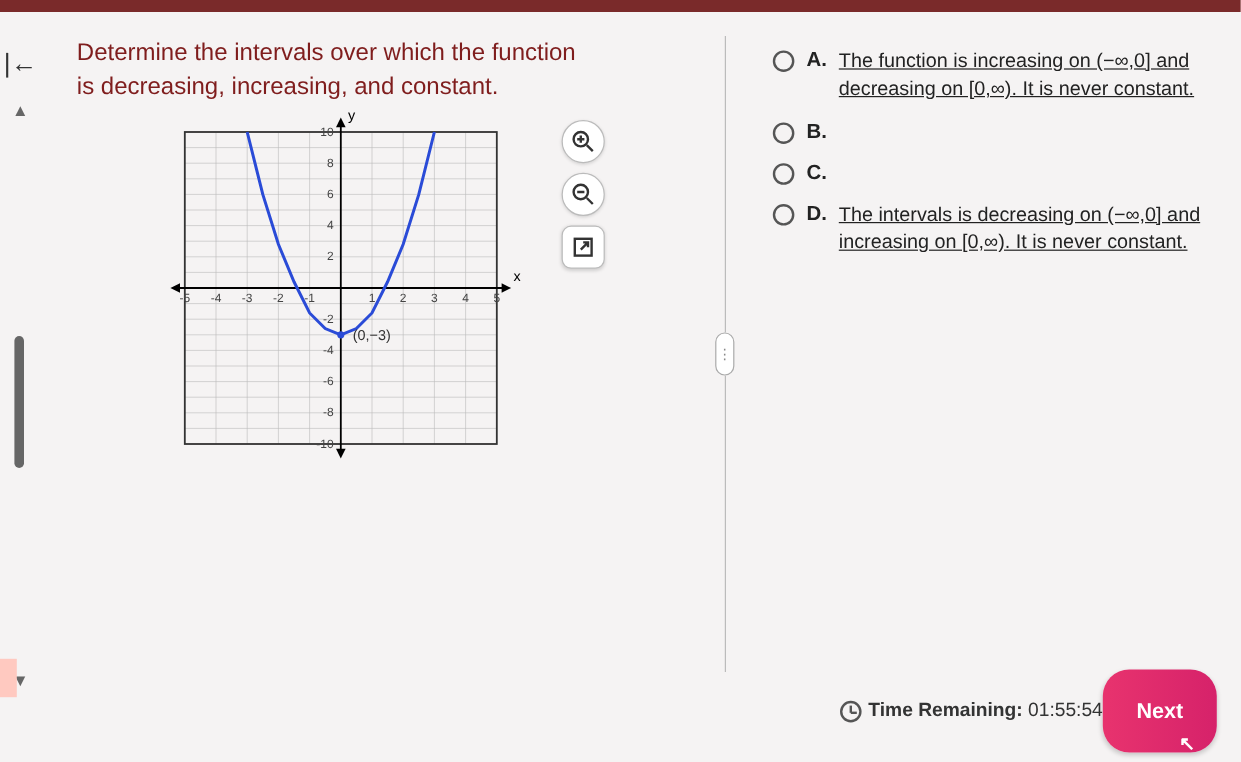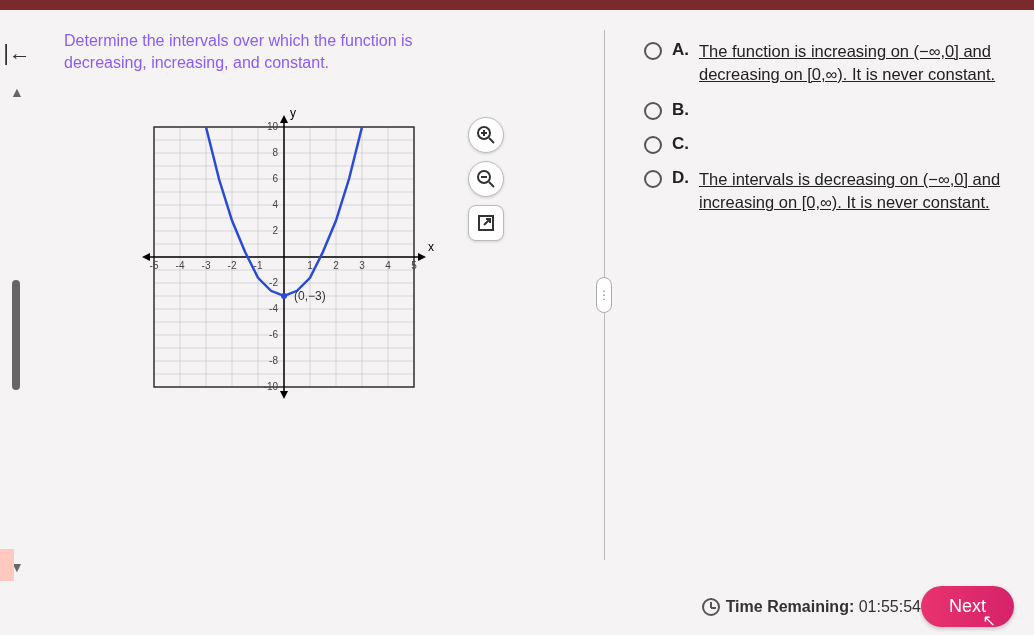--- a/index.html
+++ b/index.html
@@ -31,22 +31,22 @@
       position: absolute; left: 12px; top: 280px;
     }
     .content {
       flex: 1;
       display: flex;
       padding: 20px 10px 10px 30px;
       gap: 10px;
     }
     .left-col { width: 520px; position: relative; }
     .question {
-      font-size: 16px; line-height: 1.4; color: #8b5cf6;
-      margin-bottom: 32px; max-width: 420px;
+      font-size: 20px; line-height: 1.4; color: #7f1d1d;
+      margin-bottom: 4px; max-width: 420px;
     }
     .graph-wrap { position: relative; margin-left: 70px; }
     .zoom-ctrls {
       position: absolute; right: 80px; top: 10px;
       display: flex; flex-direction: column; gap: 8px;
     }
     .zoom-btn {
       width: 36px; height: 36px; border-radius: 50%;
       background: #fff; border: 1px solid #bbb;
       display: flex; align-items: center; justify-content: center;
@@ -88,23 +88,23 @@
       content: ''; position: absolute; width: 2px; height: 6px;
       background: #555; left: 6px; top: 2px;
     }
     .clock-icon::after {
       content: ''; position: absolute; width: 5px; height: 2px;
       background: #555; left: 7px; top: 7px;
     }
     .time-label { font-size: 16px; color: #333; }
     .time-label b { font-weight: bold; }
     .next-btn {
-      padding: 10px 28px; border-radius: 22px; border: none;
+      padding: 24px 28px; border-radius: 22px; border: none;
       background: linear-gradient(90deg, #e8336e, #d6226a);
-      color: #fff; font-size: 18px; font-weight: normal;
+      color: #fff; font-size: 18px; font-weight: bold;
       cursor: pointer; box-shadow: 0 2px 4px rgba(0,0,0,0.2);
       position: relative;
       text-align: center;
     }
     .cursor-icon {
       position: absolute; bottom: -3px; right: 18px;
       font-size: 16px; color: #fff;
     }
     .bottom-left-blob {
       position: absolute; left: 0; bottom: 54px;

